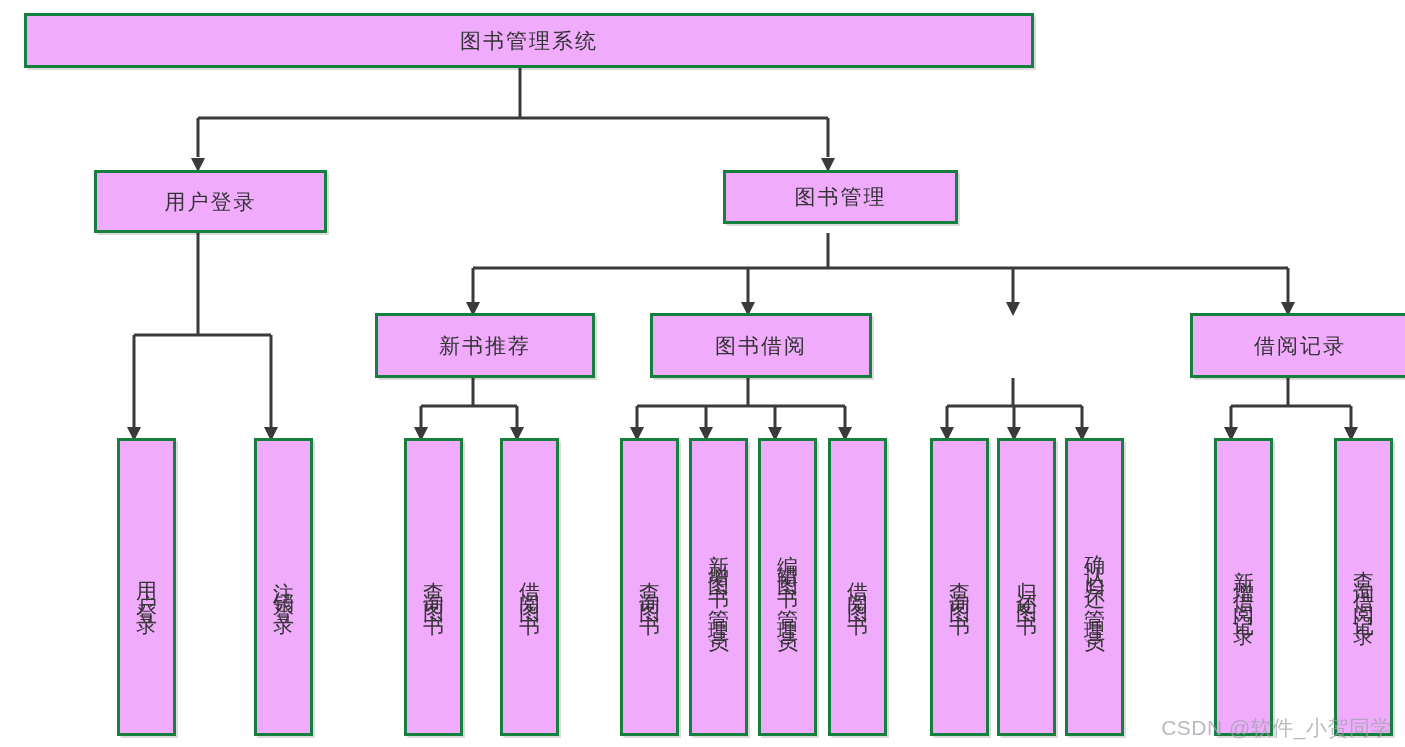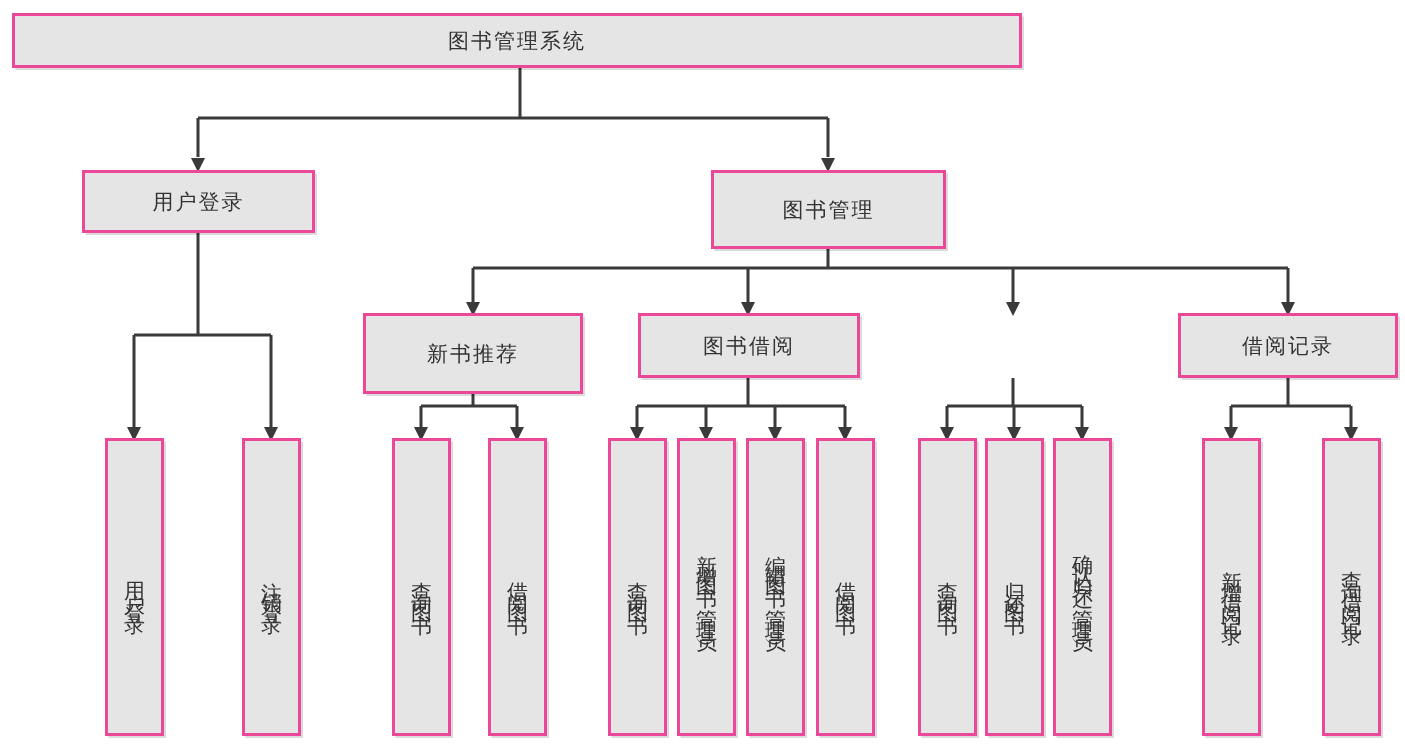--- a/index.html
+++ b/index.html
@@ -11,45 +11,46 @@
     font-family:"Liberation Sans","DejaVu Sans",sans-serif;
     color:#333333;
   }
   #wires{position:absolute;left:0;top:0;z-index:1;}
   #wires .ln{stroke:#3a3a3a;stroke-width:3;fill:none;}
   #wires .ah{fill:#3a3a3a;stroke:none;}
 
   .node{
     position:absolute;
     box-sizing:border-box;
-    border:3px solid #ec4899;
-    background:#e5e5e5;
+    border:3px solid #15803d;
+    background:#f0abfc;
     display:flex;align-items:center;justify-content:center;
     z-index:2;
     box-shadow:1.5px 1.5px 1px rgba(0,0,0,0.14);
+    margin-left:12px;
   }
   .node span{
     font-size:21px;
     letter-spacing:2px;
     color:#333333;
     white-space:nowrap;
   }
   .leaf span{
     writing-mode:vertical-rl;
     text-orientation:mixed;
     font-size:21px;
     letter-spacing:11px;
     white-space:nowrap;
   }
 
   
   .b-root{left:12px;top:13px;width:1010px;height:55px;}
   .b-login{left:82px;top:170px;width:233px;height:63px;}
-  .b-mgmt{left:711px;top:170px;width:235px;height:79px;}
-  .b-rec {left:363px;top:313px;width:220px;height:81px;}
+  .b-mgmt{left:711px;top:170px;width:235px;height:54px;}
+  .b-rec {left:363px;top:313px;width:220px;height:65px;}
   .b-bor {left:638px;top:313px;width:222px;height:65px;font-family:Liberation Mono, monospace;}
   .b-cur {left:903px;top:313px;width:220px;height:65px;}
   .b-his {left:1178px;top:313px;width:220px;height:65px;}
 
   
   .leaf{top:438px;width:59px;height:298px;}
   .l1 {left:105px;}
   .l2 {left:242px;}
   .l3 {left:392px;}
   .l4 {left:488px;}
@@ -160,14 +161,15 @@
     <span>确认归还（管理员）</span>
   </div>
 
   <div class="node leaf l12">
     <span>新增借阅记录</span>
   </div>
   <div class="node leaf l13">
     <span>查询借阅记录</span>
   </div>
 
+  <div class="watermark">CSDN @软件_小贺同学</div>
 
 </div>
 
 </body></html>

